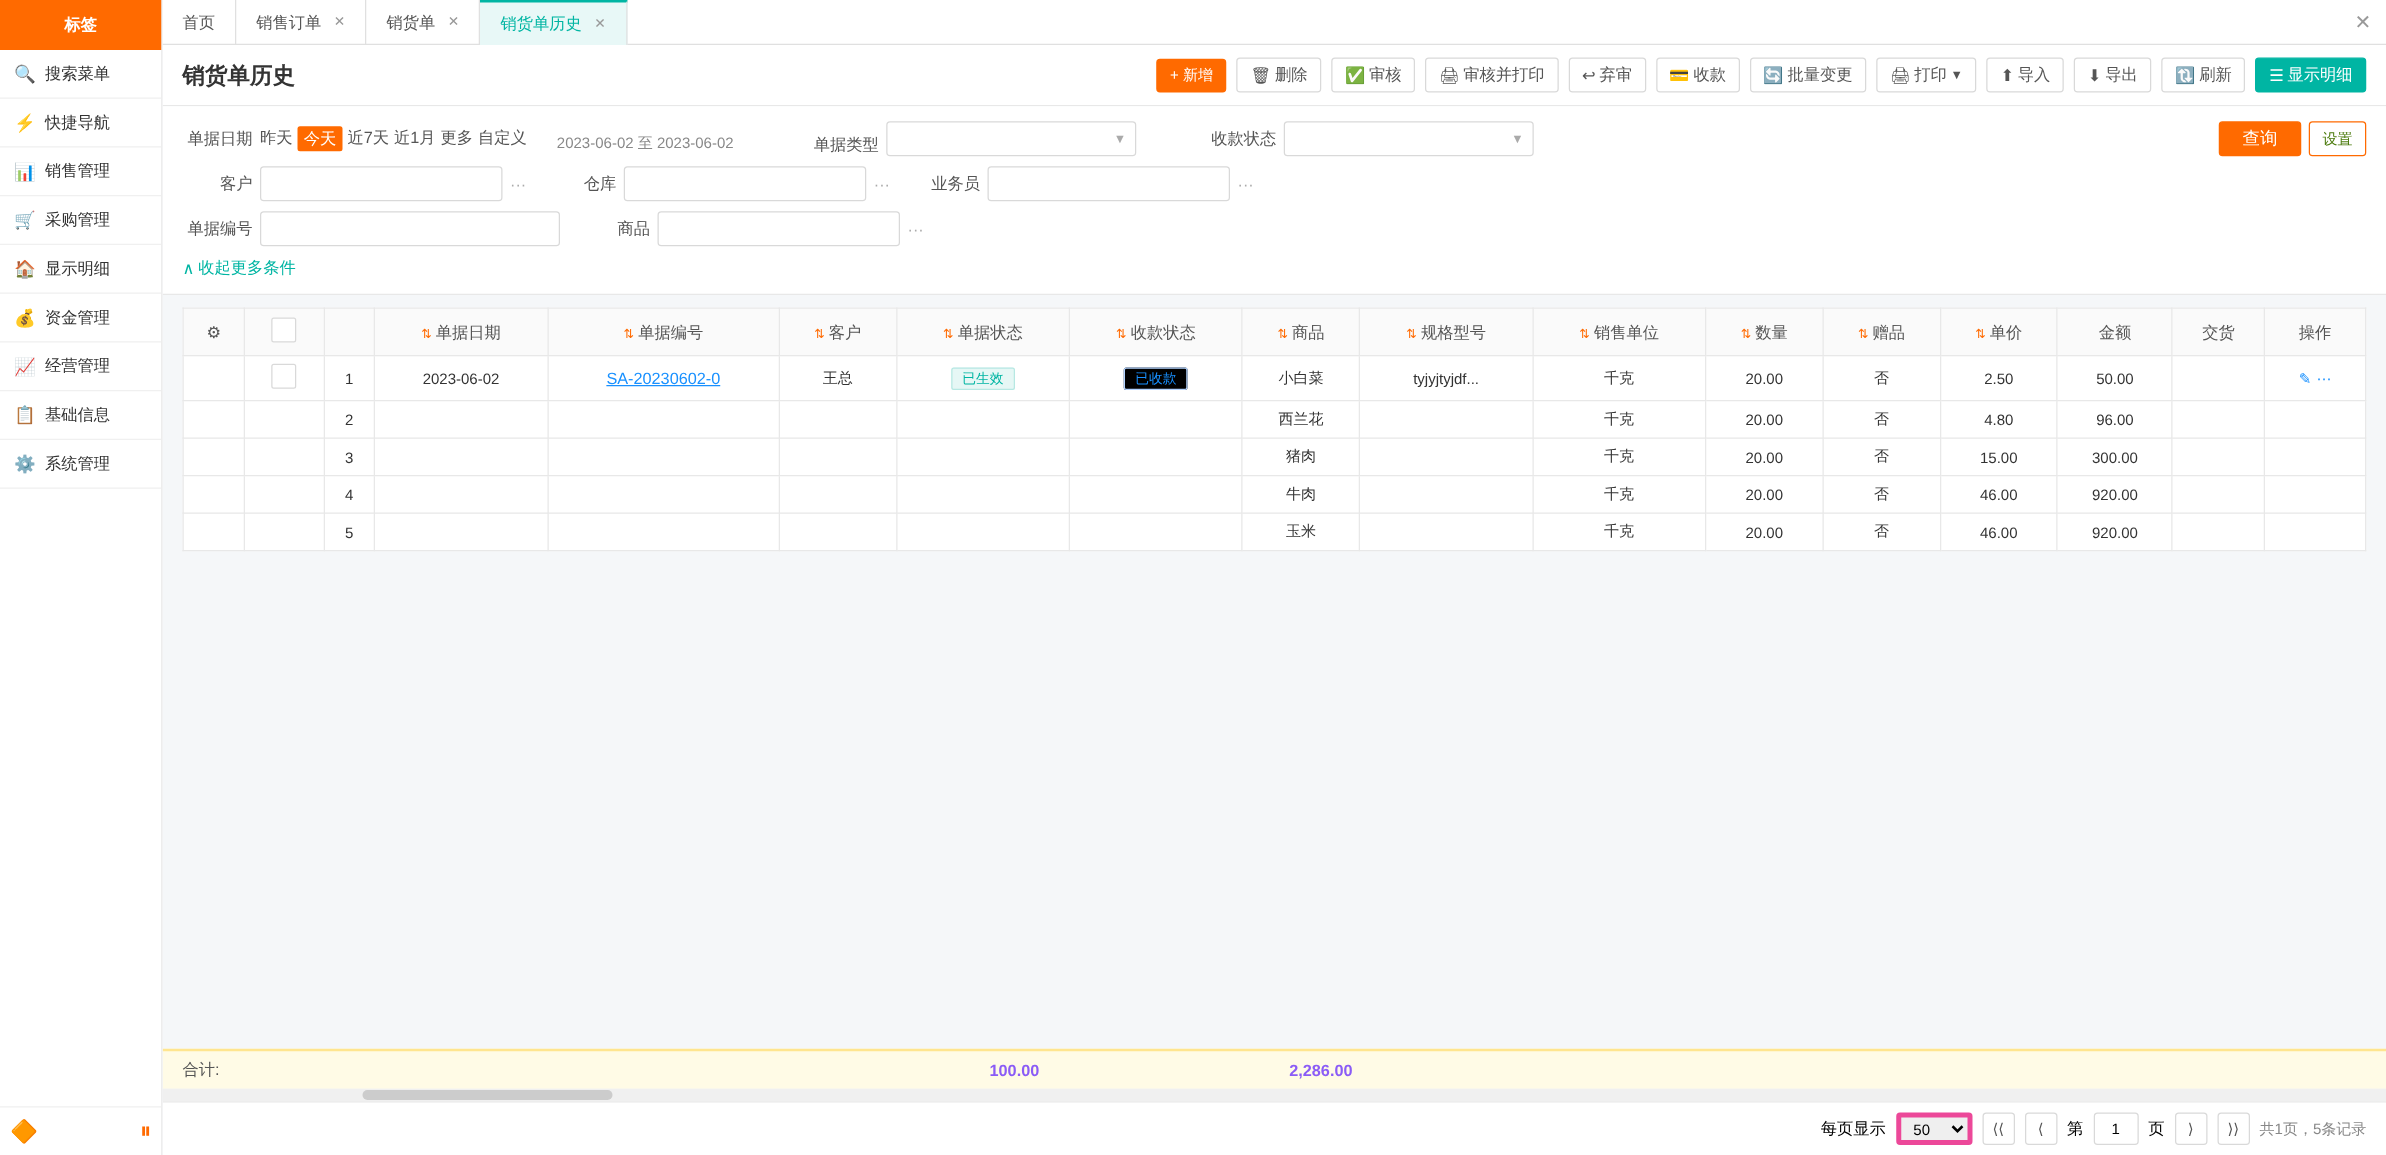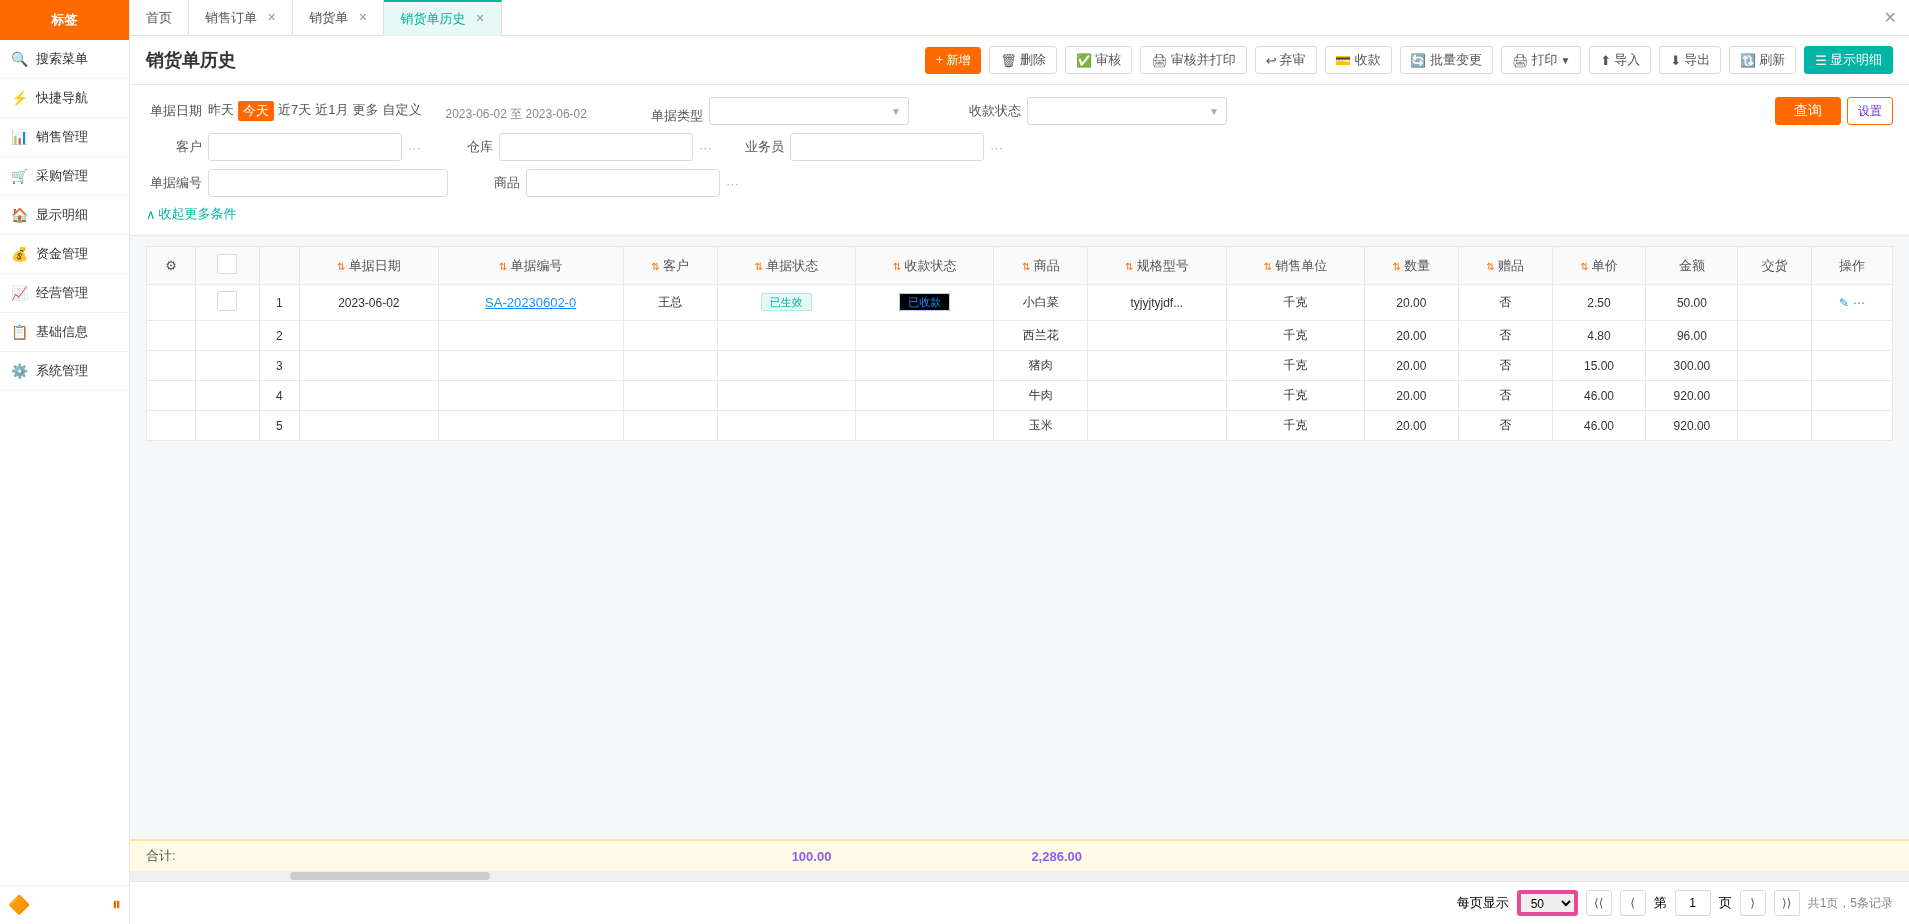--- a/index.html
+++ b/index.html
@@ -26,21 +26,21 @@
     
     .page { flex: 1; display: flex; flex-direction: column; overflow: hidden; background: #f5f7f9; padding: 0; }
 
     
     .page-header { background: #fff; padding: 10px 16px; display: flex; align-items: center; justify-content: space-between; border-bottom: 1px solid #e8e8e8; }
     .page-title { font-size: 18px; font-weight: bold; color: #333; }
     .toolbar { display: flex; align-items: center; gap: 8px; flex-wrap: wrap; }
     .btn { padding: 4px 10px; border: 1px solid #d9d9d9; background: #fff; border-radius: 3px; cursor: pointer; color: #555; font-size: 12px; display: flex; align-items: center; gap: 3px; }
     .btn-primary { background: #ff6a00; border-color: #ff6a00; color: #fff; }
     .btn-teal { background: #00b5a3; border-color: #00b5a3; color: #fff; }
-    .btn-orange-outline { border-color: #ff6a00; color: #6d28d9; background: #fff; }
+    .btn-orange-outline { border-color: #ff6a00; color: #4d7c0f; background: #fff; }
 
     
     .filter-area { background: #fff; padding: 12px 16px; border-bottom: 1px solid #e8e8e8; }
     .filter-row { display: flex; align-items: center; gap: 16px; margin-bottom: 8px; flex-wrap: wrap; }
     .filter-item { display: flex; align-items: center; gap: 6px; }
     .filter-label { color: #555; white-space: nowrap; min-width: 56px; text-align: right; }
     .filter-input { border: 1px solid #d9d9d9; border-radius: 3px; padding: 3px 8px; color: #333; min-width: 160px; height: 28px; }
     .filter-input-wide { min-width: 240px; }
     .date-quick { display: flex; align-items: flex-start; gap: 4px; font-size: 12px; }
     .date-quick span { cursor: pointer; color: #555; }

